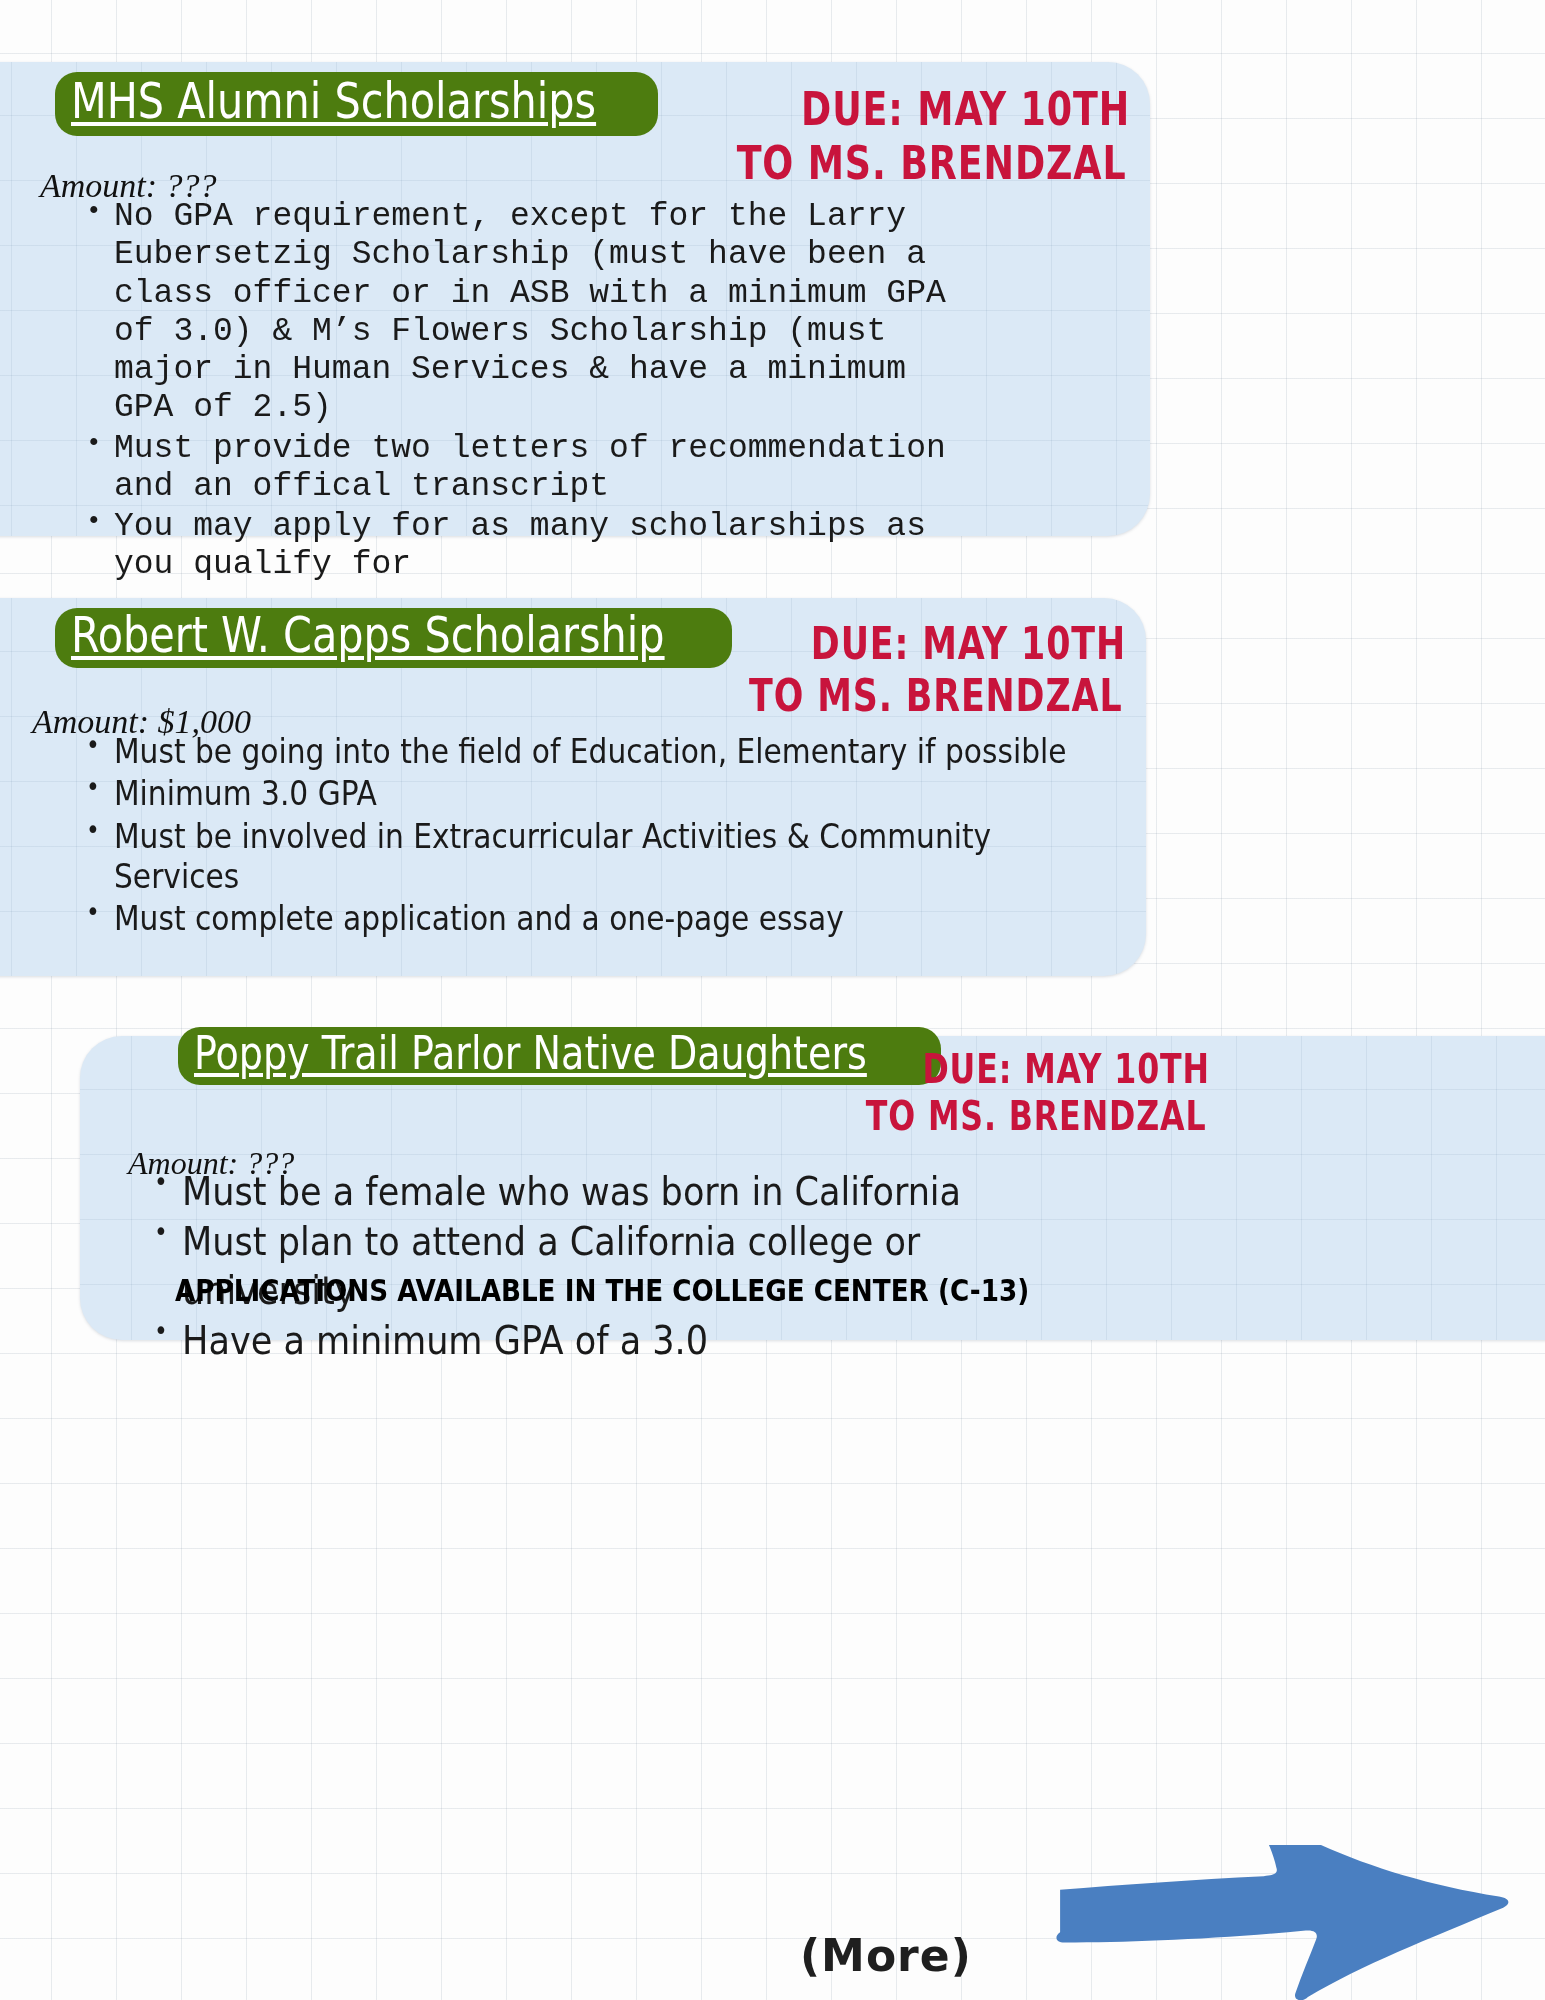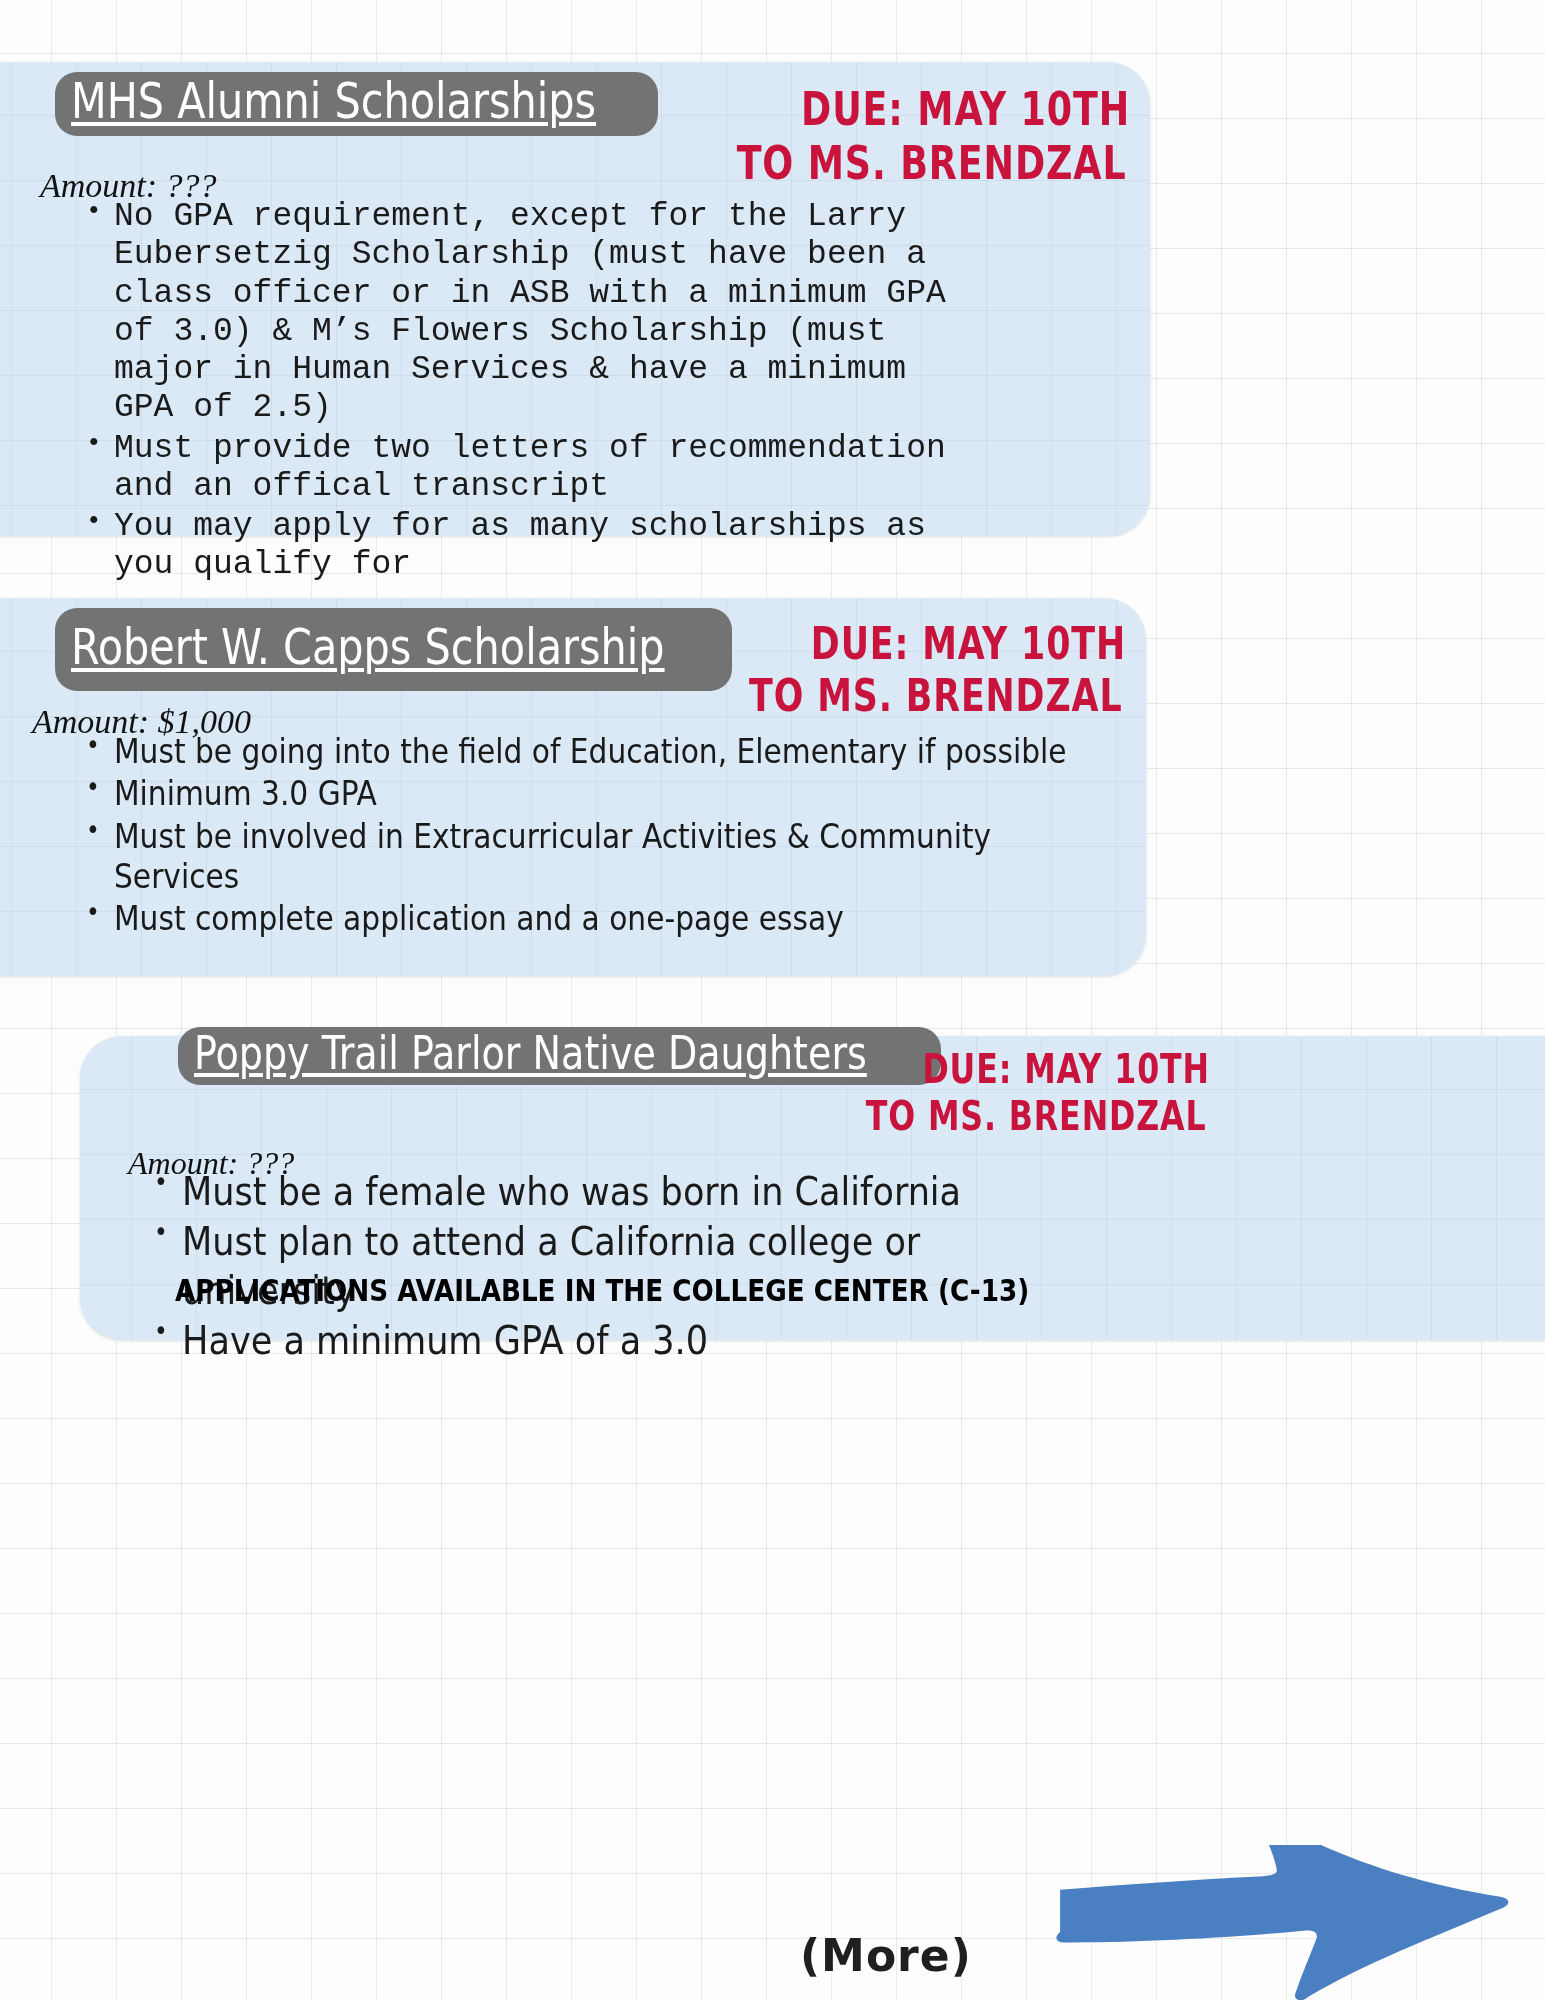--- a/index.html
+++ b/index.html
@@ -31,40 +31,40 @@
     box-sizing:border-box;
     box-shadow:0 1px 3px rgba(60,80,100,.18);
   }
   #card1{left:-40px;top:62px;width:1190px;height:474px;border-radius:0 42px 42px 0;}
   #card2{left:-40px;top:598px;width:1186px;height:378px;border-radius:0 42px 42px 0;}
   #card3{left:80px;top:1036px;width:1505px;height:304px;border-radius:42px 0 0 42px;}
 
   
   .pill{
     position:absolute;
-    background:#737373;
+    background:#4d7c0f;
     border-radius:22px;
     color:#ffffff;
     font-family:"Liberation Sans Narrow","DejaVu Sans Condensed","Liberation Sans",sans-serif;
     font-stretch:condensed;
     white-space:nowrap;
     display:flex;align-items:center;
     padding:2px 16px 8px 16px;
     box-sizing:border-box;
   }
   .pill span{
     text-decoration:underline;
     text-underline-offset:4px;
     text-decoration-thickness:4px;
     transform:scaleX(.92);
     transform-origin:left center;
     display:inline-block;
   }
   #pill1{left:55px;top:72px;height:64px;font-size:50px;}
-  #pill2{left:55px;top:608px;height:83px;font-size:50px;}
+  #pill2{left:55px;top:608px;height:60px;font-size:50px;}
   #pill3{left:178px;top:1027px;height:58px;font-size:46px;}
 
   
   .amount{
     position:absolute;
     font-family:Liberation Serif, serif;
     font-stretch:condensed;
     font-style:italic;
     color:#111;
     white-space:nowrap;

